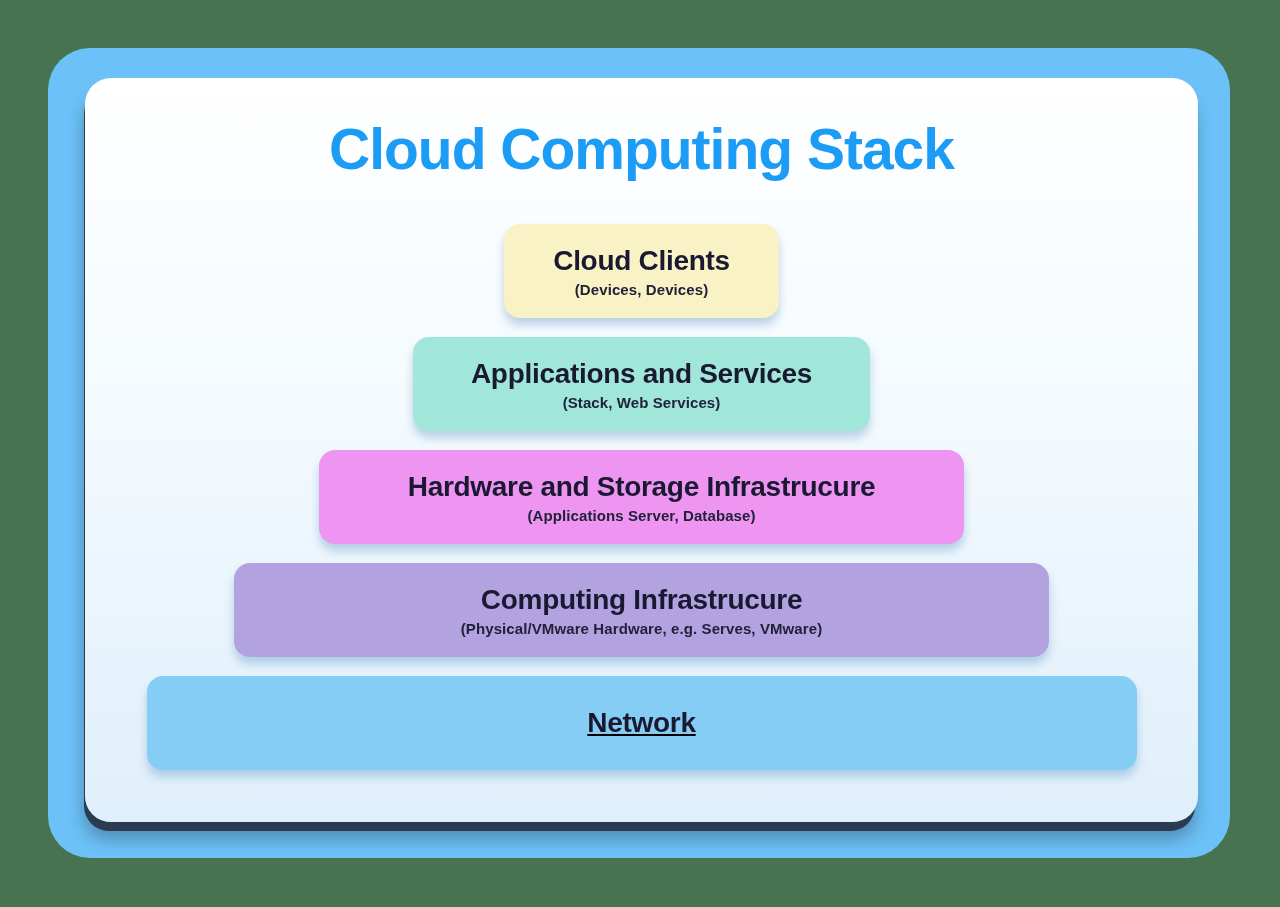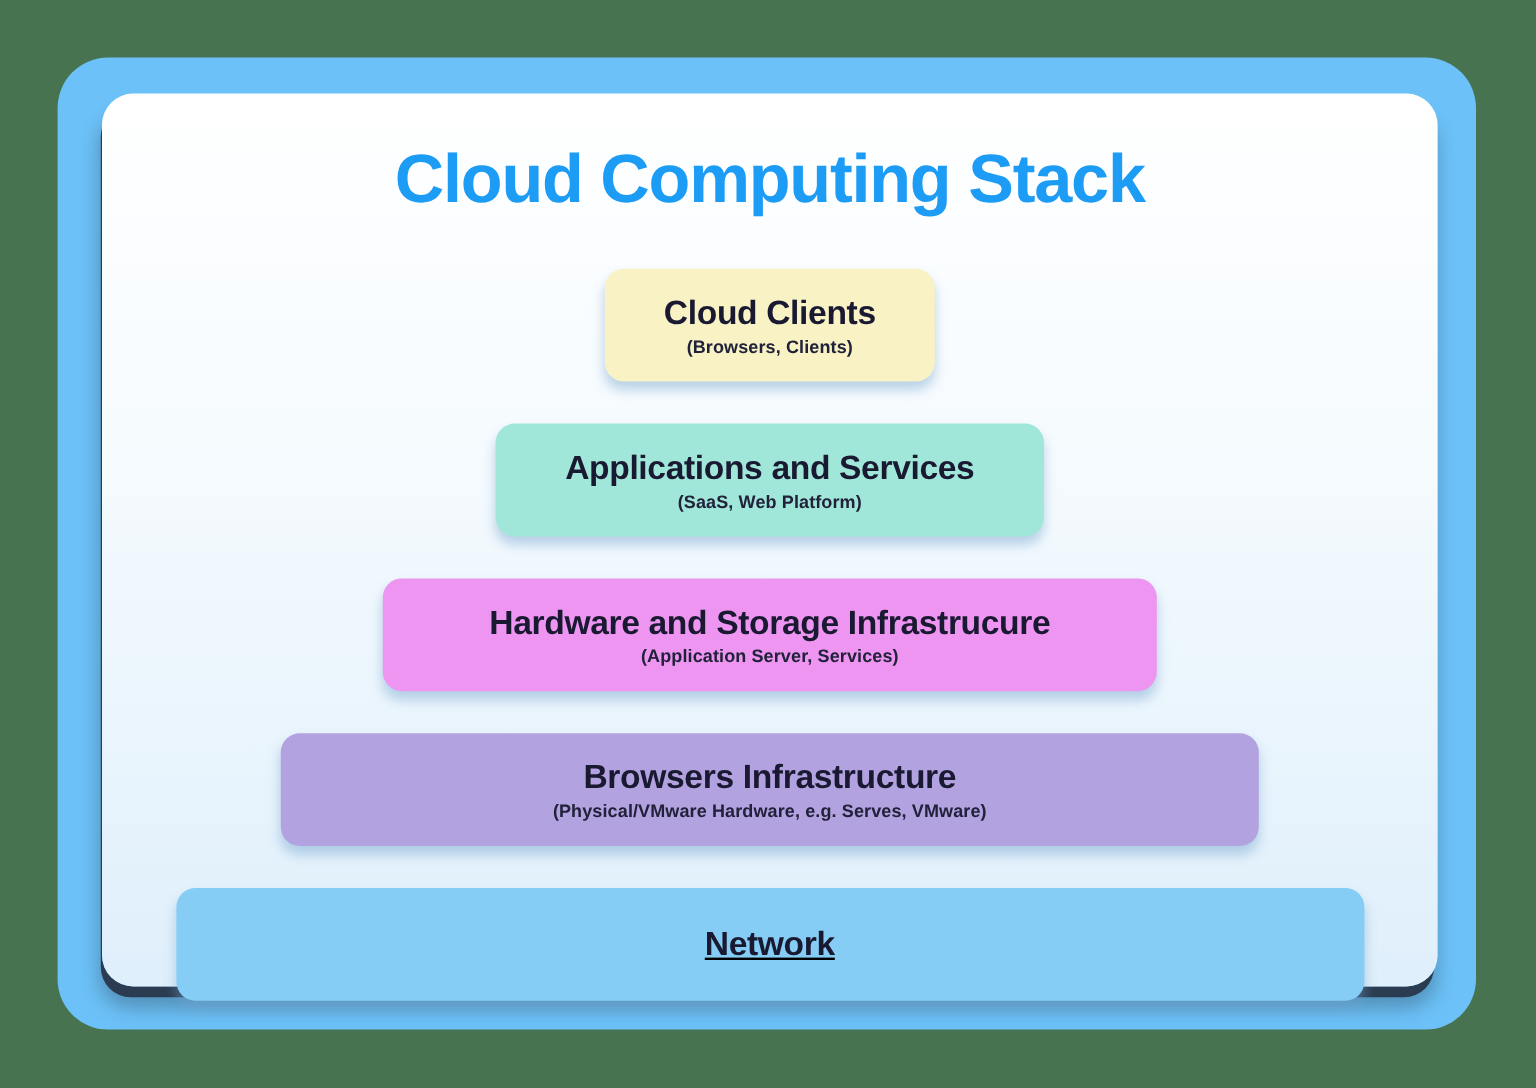--- a/index.html
+++ b/index.html
@@ -38,21 +38,21 @@
     text-align: center;
   }
   .stack {
     margin-top: 38px;
     display: flex;
     flex-direction: column;
     align-items: center;
   }
   .layer {
     height: 94px;
-    margin-bottom: 35px;
+    margin-bottom: 19px;
     border-radius: 16px;
     display: flex;
     flex-direction: column;
     align-items: center;
     justify-content: center;
     box-shadow: 0 7px 10px rgba(110, 160, 205, 0.45);
   }
   .layer-0 { width: 275px; }
   .layer-1 { width: 457px; }
   .layer-2 { width: 645px; }
@@ -78,35 +78,35 @@
 
 <div class="frame"></div>
 
 <div class="card">
   <h1 class="title" style="color: rgb(28, 156, 245);">Cloud Computing Stack</h1>
 
   <div class="stack">
 
     <div class="layer layer-0" style="background: rgb(248, 242, 197);">
       <div class="layer-title">Cloud Clients</div>
-      <div class="layer-subtitle">(Browsers, Clients)</div>
+      <div class="layer-subtitle">(Devices, Devices)</div>
     </div>
 
     <div class="layer layer-1" style="background: rgb(160, 231, 218);">
       <div class="layer-title">Applications and Services</div>
-      <div class="layer-subtitle">(SaaS, Web Platform)</div>
+      <div class="layer-subtitle">(Stack, Web Services)</div>
     </div>
 
     <div class="layer layer-2" style="background: rgb(238, 149, 241);">
       <div class="layer-title">Hardware and Storage Infrastrucure</div>
-      <div class="layer-subtitle">(Application Server, Services)</div>
+      <div class="layer-subtitle">(Applications Server, Database)</div>
     </div>
 
     <div class="layer layer-3" style="background: rgb(179, 162, 224);">
-      <div class="layer-title">Browsers Infrastructure</div>
+      <div class="layer-title">Computing Infrastrucure</div>
       <div class="layer-subtitle">(Physical/VMware Hardware, e.g. Serves, VMware)</div>
     </div>
 
     <div class="layer layer-4" style="background: rgb(133, 205, 244);">
       <div class="layer-title">Network</div>
 
     </div>
 
   </div>
 </div>

